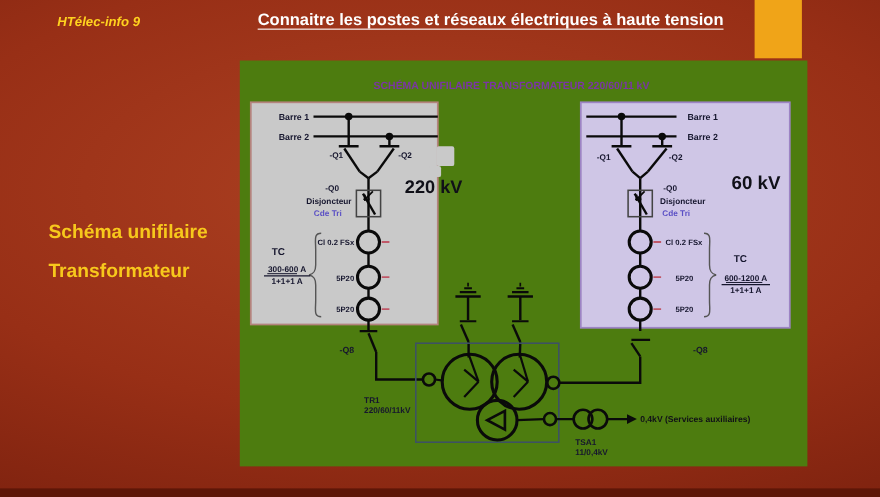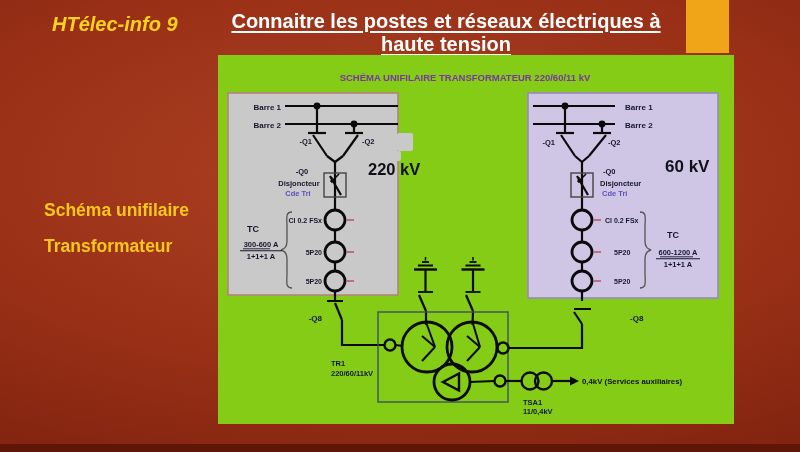--- a/index.html
+++ b/index.html
@@ -3,32 +3,32 @@
 <meta charset="utf-8">
 <style>
   html,body{margin:0;padding:0;}
   body{
     width:800px;height:452px;position:relative;overflow:hidden;
     font-family:"Liberation Sans",sans-serif;
     background:radial-gradient(ellipse 120% 95% at 48% 38%, #ad4122 0%, #982f16 48%, #822410 75%, #6e1d0b 100%);
   }
   .bottom-strip{position:absolute;left:0;bottom:0;width:800px;height:8px;background:#5e1607;}
   .badge{
-    position:absolute;left:52px;top:13px;color:#ffd21f;font-size:20px;font-weight:bold;font-style:italic;
+    position:absolute;left:52px;top:13px;color:#ffd21f;font-size:12px;font-weight:bold;font-style:italic;
   }
   .header{
     position:absolute;left:205px;top:10px;width:482px;text-align:center;color:#ffffff;
-    font-size:20px;font-weight:bold;text-decoration:underline;text-underline-offset:3px;
+    font-size:15px;font-weight:bold;text-decoration:underline;text-underline-offset:3px;
   }
   .orange-block{position:absolute;left:686px;top:0;width:43px;height:53px;background:#f0a418;}
   .side-title{position:absolute;left:44px;color:#f7c81c;font-size:17.5px;font-weight:bold;margin-top:44px;}
   .side-line1{top:156px;}
   .side-line2{top:192px;}
   .panel{
-    position:absolute;left:218px;top:55px;width:516px;height:369px;background:#84cc16;
+    position:absolute;left:218px;top:55px;width:516px;height:369px;background:#4d7c0f;
   }
   svg text{font-family:"Liberation Sans",sans-serif;}
 </style>
 </head>
 <body>
 
 <div class="bottom-strip"></div>
 <div class="badge">HTélec-info 9</div>
 <div class="header">Connaitre les postes et réseaux électriques à haute tension</div>
 <div class="orange-block"></div>

